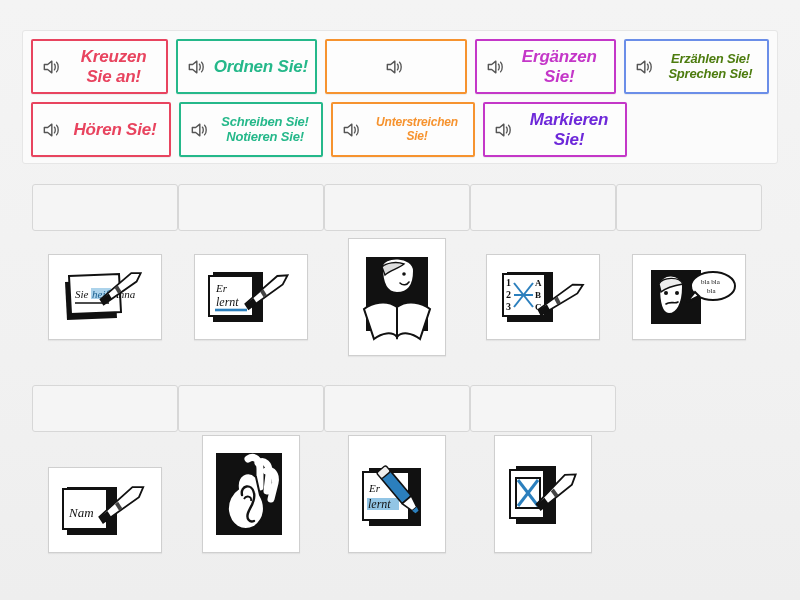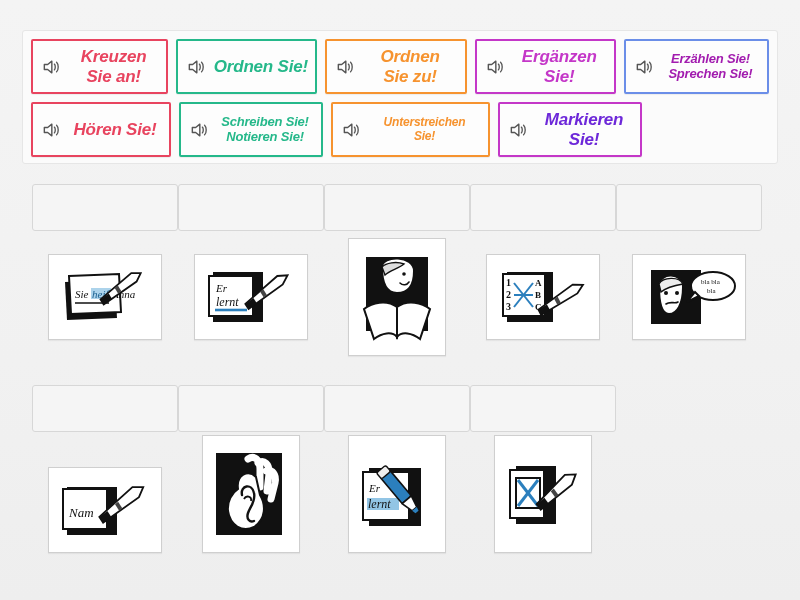--- a/index.html
+++ b/index.html
@@ -65,21 +65,21 @@
   }
 
   
   .w-kreuzen      { width: 140px; }
   .w-lesen        { width: 144px; }
   .w-ordnen       { width: 144px; }
   .w-ergaenzen    { width: 144px; }
   .w-erzaehlen    { width: 148px; }
   .w-hoeren       { width: 140px; }
   .w-schreiben    { width: 144px; }
-  .w-unterstr     { width: 159px; }
+  .w-unterstr     { width: 144px; }
   .w-markieren    { width: 144px; }
 
   .fs-lg  { font-size: 17px; }
   .fs-sm  { font-size: 13px; }
   .fs-xs  { font-size: 12px; }
 
   
   .row {
     position: absolute;
     display: flex;
@@ -149,22 +149,20 @@
       </div>
 
       <div class="tile w-ordnen" style="border-color: rgb(246, 147, 47);">
         <span class="spk">
           <svg viewBox="0 0 24 24" width="20" height="20" aria-hidden="true">
             <path d="M4 9h4l5-4v14l-5-4H4z" fill="none" stroke="#555" stroke-width="1.7" stroke-linejoin="round"></path>
             <path d="M16 8.5c1.5 1.3 1.5 5.7 0 7" fill="none" stroke="#555" stroke-width="1.6" stroke-linecap="round"></path>
             <path d="M18.7 6.2c2.6 2.3 2.6 9.3 0 11.6" fill="none" stroke="#555" stroke-width="1.6" stroke-linecap="round"></path>
           </svg>
         </span>
-        <span class="lbl fs-lg" style="color: rgb(246, 147, 47);">Ordnen
-Sie zu!</span>
       </div>
 
       <div class="tile w-ergaenzen" style="border-color: rgb(196, 55, 200);">
         <span class="spk">
           <svg viewBox="0 0 24 24" width="20" height="20" aria-hidden="true">
             <path d="M4 9h4l5-4v14l-5-4H4z" fill="none" stroke="#555" stroke-width="1.7" stroke-linejoin="round"></path>
             <path d="M16 8.5c1.5 1.3 1.5 5.7 0 7" fill="none" stroke="#555" stroke-width="1.6" stroke-linecap="round"></path>
             <path d="M18.7 6.2c2.6 2.3 2.6 9.3 0 11.6" fill="none" stroke="#555" stroke-width="1.6" stroke-linecap="round"></path>
           </svg>
         </span>
@@ -173,21 +171,21 @@
       </div>
 
       <div class="tile w-erzaehlen" style="border-color: rgb(107, 142, 232);">
         <span class="spk">
           <svg viewBox="0 0 24 24" width="20" height="20" aria-hidden="true">
             <path d="M4 9h4l5-4v14l-5-4H4z" fill="none" stroke="#555" stroke-width="1.7" stroke-linejoin="round"></path>
             <path d="M16 8.5c1.5 1.3 1.5 5.7 0 7" fill="none" stroke="#555" stroke-width="1.6" stroke-linecap="round"></path>
             <path d="M18.7 6.2c2.6 2.3 2.6 9.3 0 11.6" fill="none" stroke="#555" stroke-width="1.6" stroke-linecap="round"></path>
           </svg>
         </span>
-        <span class="lbl fs-sm" style="color: #a21caf;">Erzählen Sie!
+        <span class="lbl fs-sm" style="color: #4d7c0f;">Erzählen Sie!
 Sprechen Sie!</span>
       </div>
     </div>
 
     <div class="bank-row">
 
       <div class="tile w-hoeren" style="border-color: rgb(232, 68, 95);">
         <span class="spk">
           <svg viewBox="0 0 24 24" width="20" height="20" aria-hidden="true">
             <path d="M4 9h4l5-4v14l-5-4H4z" fill="none" stroke="#555" stroke-width="1.7" stroke-linejoin="round"></path>

